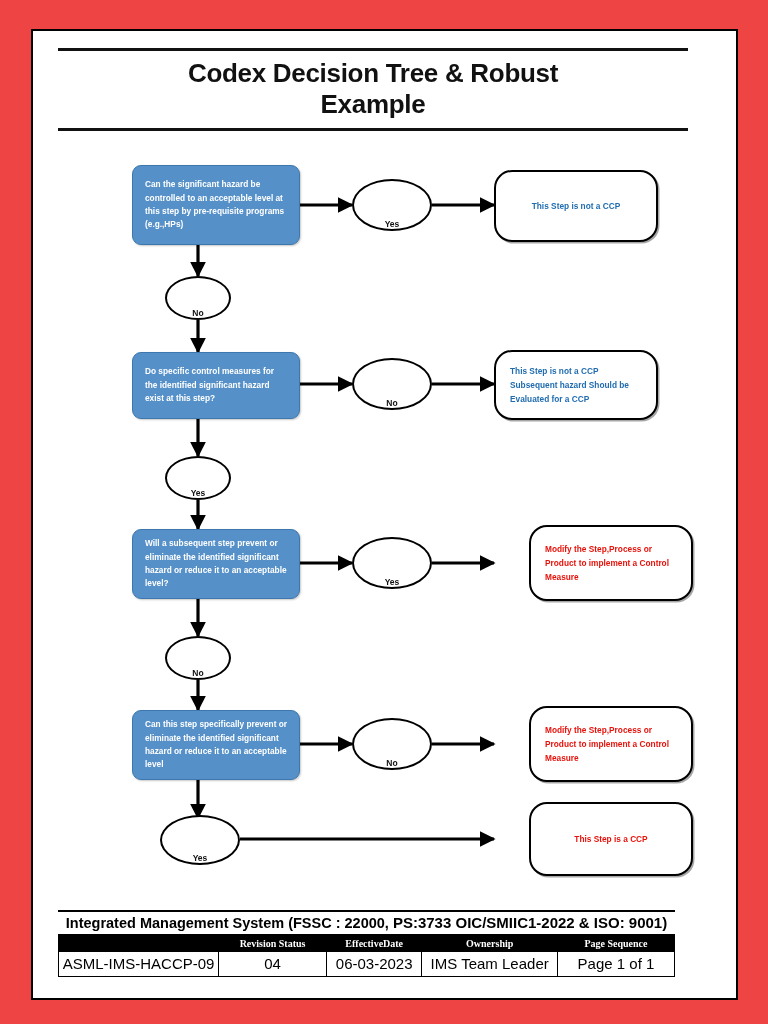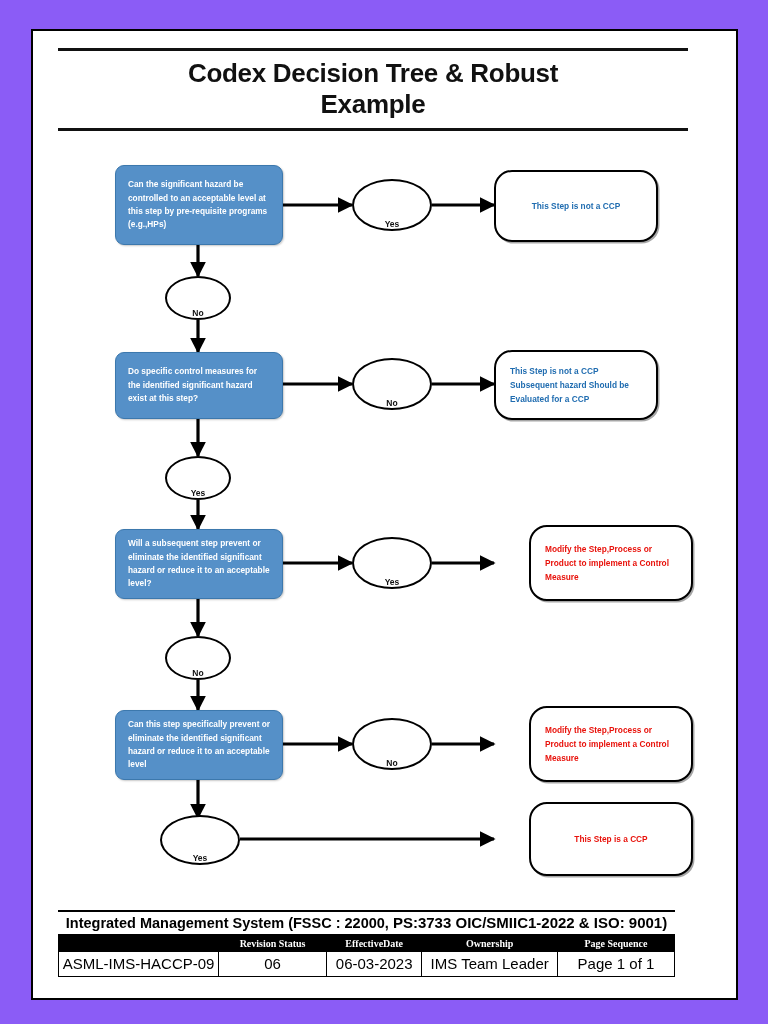--- a/index.html
+++ b/index.html
@@ -9,21 +9,21 @@
     width: 768px;
     height: 1024px;
     background: #ffffff;
     font-family: "Liberation Sans", sans-serif;
   }
 
   #page {
     position: relative;
     width: 768px;
     height: 1024px;
-    background: #8b5cf6;
+    background: #ef4444;
     overflow: hidden;
   }
 
   
   #doc-border {
     position: absolute;
     left: 31px;
     top: 29px;
     width: 707px;
     height: 971px;
@@ -67,20 +67,21 @@
     border: 1px solid #3c78ad;
     border-radius: 9px;
     color: #ffffff;
     font-size: 8.3px;
     font-weight: bold;
     line-height: 1.62;
     padding: 9px 11px 9px 12px;
     display: flex;
     align-items: center;
     box-shadow: 1px 1px 2px rgba(0,0,0,0.22);
+    margin-left: 17px;
   }
   .q-box .q-text { width: 100%; }
 
   
   .r-box {
     position: absolute;
     background: #ffffff;
     border: 2.6px solid #000000;
     border-radius: 18px;
     font-size: 8.3px;
@@ -304,21 +305,21 @@
           <th class="c0"></th>
           <th class="c1">Revision Status</th>
           <th class="c2">EffectiveDate</th>
           <th class="c3">Ownership</th>
           <th class="c4">Page Sequence</th>
         </tr>
       </thead>
       <tbody>
         <tr>
           <td class="c0">ASML-IMS-HACCP-09</td>
-          <td class="c1">06</td>
+          <td class="c1">04</td>
           <td class="c2">06-03-2023</td>
           <td class="c3">IMS Team Leader</td>
           <td class="c4">Page 1 of 1</td>
         </tr>
       </tbody>
     </table>
   </div>
 
 </div>
 

